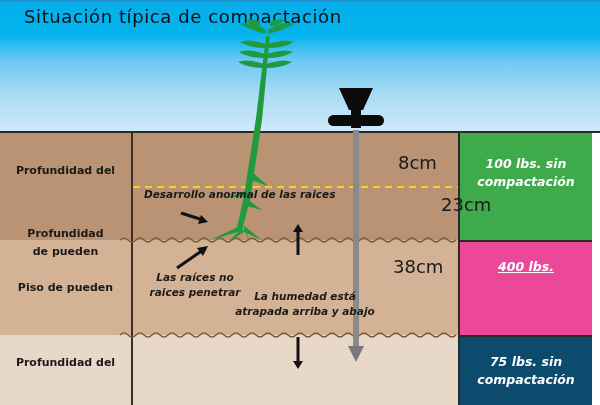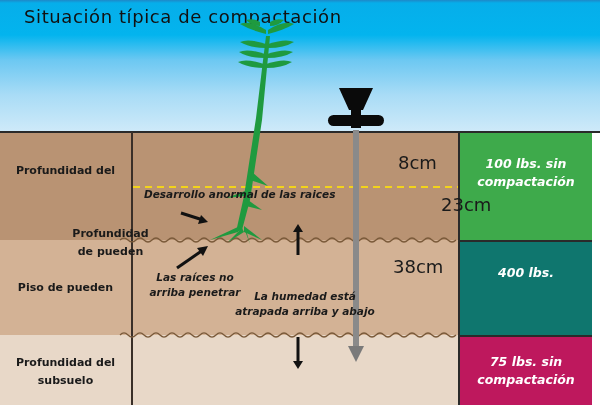--- a/index.html
+++ b/index.html
@@ -11,51 +11,50 @@
   .l1 { top: 132px; height: 108px; background: #b99373; }
   .l2 { top: 240px; height: 95px; background: #d3b295; }
   .l3 { top: 335px; height: 70px; background: #e8d8c8; }
   .topline { position: absolute; left: 0; top: 131px; width: 600px; height: 2px; background: #2a2a2a; }
   .vline { position: absolute; left: 131px; top: 132px; width: 2px; height: 273px; background: #3a2f28; }
   .labels-col { position: absolute; left: 0; width: 131px; text-align: center; font-size: 11px; font-weight: bold; color: #1a1a1a; line-height: 18px; }
   .panel { position: absolute; left: 458px; width: 134px; display: flex; align-items: center; justify-content: center;
            text-align: center; color: #fff; font-weight: bold; font-style: italic; font-size: 12.5px; line-height: 18px;
            border-left: 2px solid #2a2a2a; box-sizing: border-box; }
   .p1 { top: 133px; height: 107px; background: #3eaa4b; align-items: flex-start; padding-top: 22px; }
-  .p2 { top: 240px; height: 95px; background: #0f766e; border-top: 2px solid #2a2a2a; align-items: flex-start; padding-top: 22px; }
-  .p3 { top: 335px; height: 70px; background: #be185d; border-top: 2px solid #2a2a2a; }
+  .p2 { top: 240px; height: 95px; background: #ec4899; border-top: 2px solid #2a2a2a; align-items: flex-start; padding-top: 16px; text-decoration: underline; }
+  .p3 { top: 335px; height: 70px; background: #0c4a6e; border-top: 2px solid #2a2a2a; }
   .depth { position: absolute; font-size: 18px; color: #1a1a1a; text-align: center; }
   .note { position: absolute; font-size: 10.5px; font-style: italic; font-weight: bold; color: #1a1a1a; line-height: 15px; text-align: center; white-space: nowrap; }
   svg.overlay { position: absolute; left: 0; top: 0; }
 </style>
 </head>
 <body>
 
 <div class="sky"></div>
 <div class="title">Situación típica de compactación</div>
 
 <div class="layer l1"></div>
 <div class="layer l2"></div>
 <div class="layer l3"></div>
 <div class="topline"></div>
 <div class="vline"></div>
 
 <div class="labels-col" style="top:162px;">
   <div>Profundidad del</div>
 </div>
-<div class="labels-col" style="top:225px;padding-left:45px;">
+<div class="labels-col" style="top:225px;">
   <div>Profundidad</div>
   <div>de pueden</div>
 </div>
 <div class="labels-col" style="top:279px;">
   <div>Piso de pueden</div>
 </div>
 <div class="labels-col" style="top:354px;">
   <div>Profundidad del</div>
-  <div>subsuelo</div>
 </div>
 
 <div class="panel p1">
   <div>
       <div>100 lbs. sin</div>
       <div>compactación</div>
     </div>
 </div>
 <div class="panel p2">
   <div>
@@ -126,18 +125,18 @@
   </g>
 </svg>
 
 <div class="depth" style="left:398px; top:152px;">8cm</div>
 <div class="depth" style="left:410px; top:194px;margin-left:31px;">23cm</div>
 <div class="depth" style="left:393px; top:256px;">38cm</div>
 
 <div class="note" style="left:144px; top:187px;">Desarrollo anormal de las raices</div>
 <div class="note" style="left:140px; top:270px; width:110px;">
   <div>Las raíces no</div>
-  <div>arriba penetrar</div>
+  <div>raices penetrar</div>
 </div>
 <div class="note" style="left:235px; top:253px; width:140px;margin-top:36px;">
   <div>La humedad está</div>
   <div>atrapada arriba y abajo</div>
 </div>
 
 </body></html>

